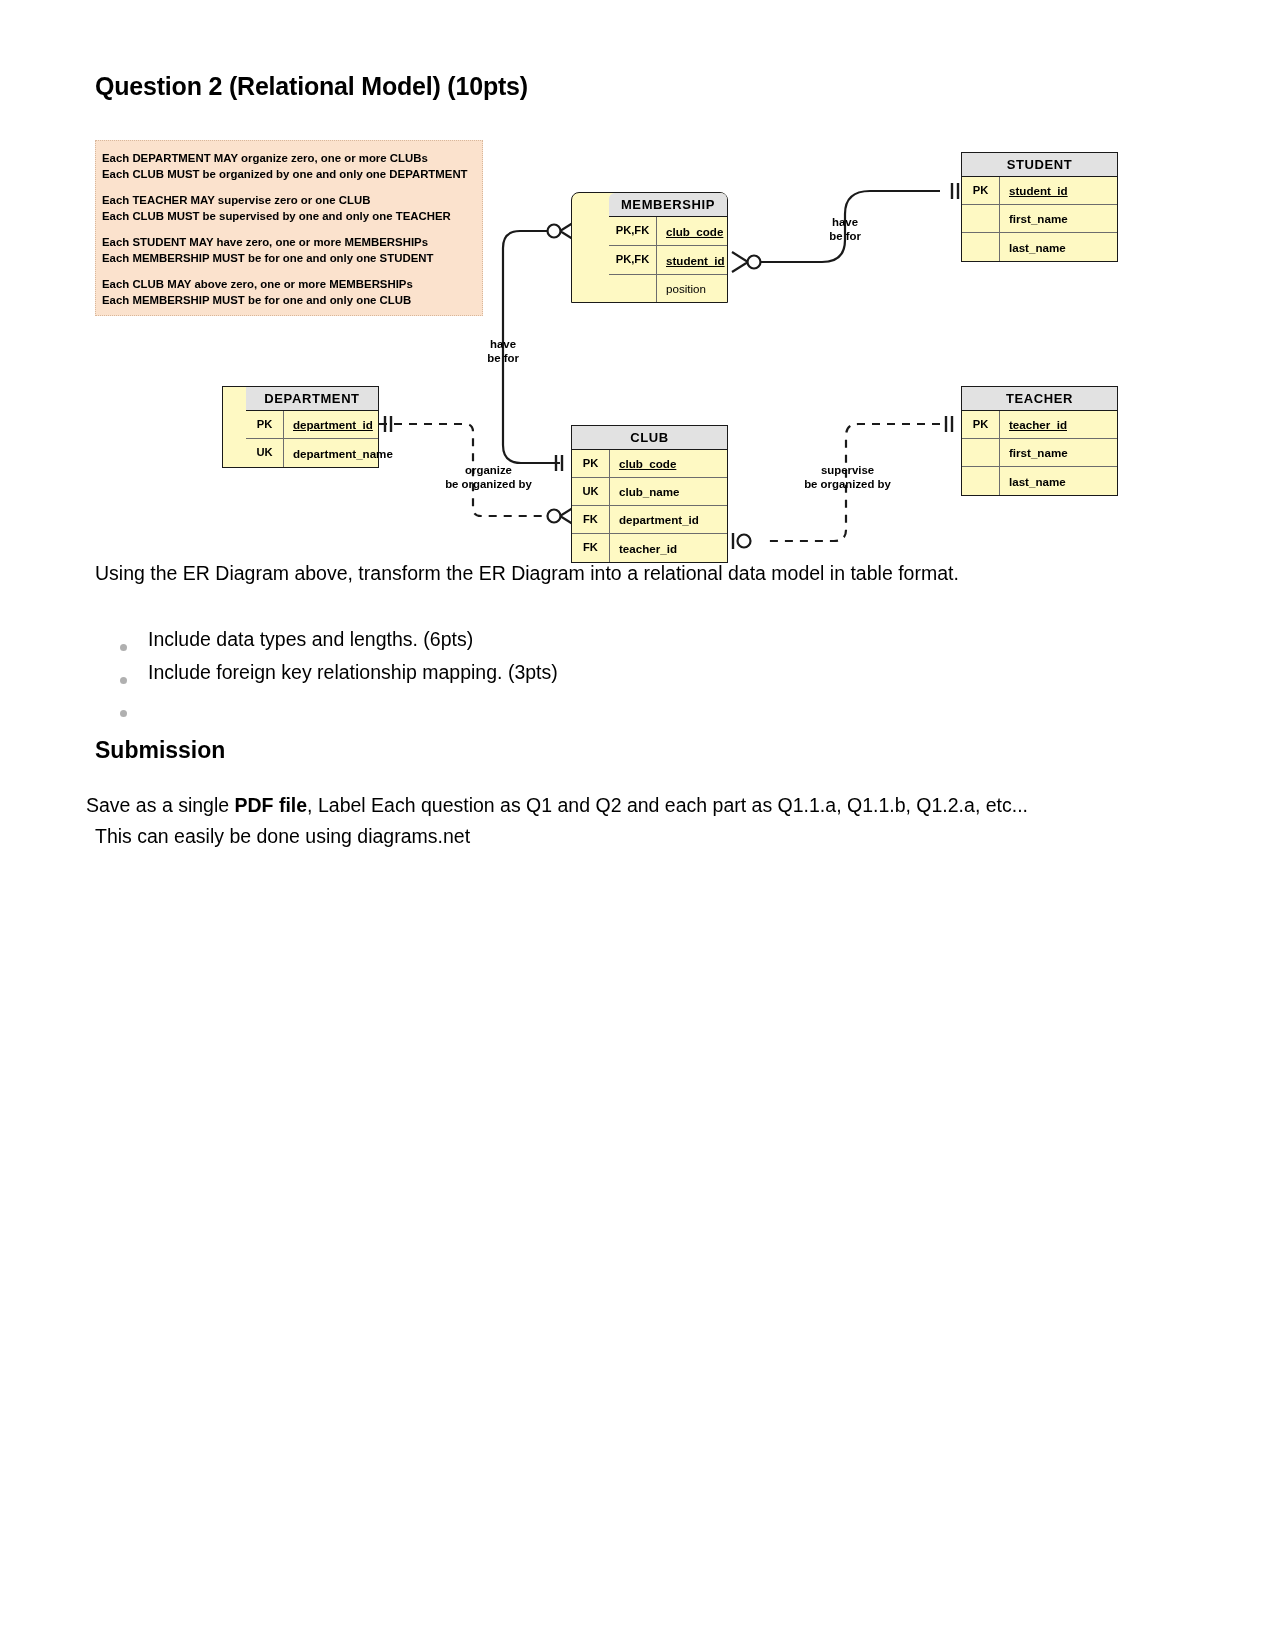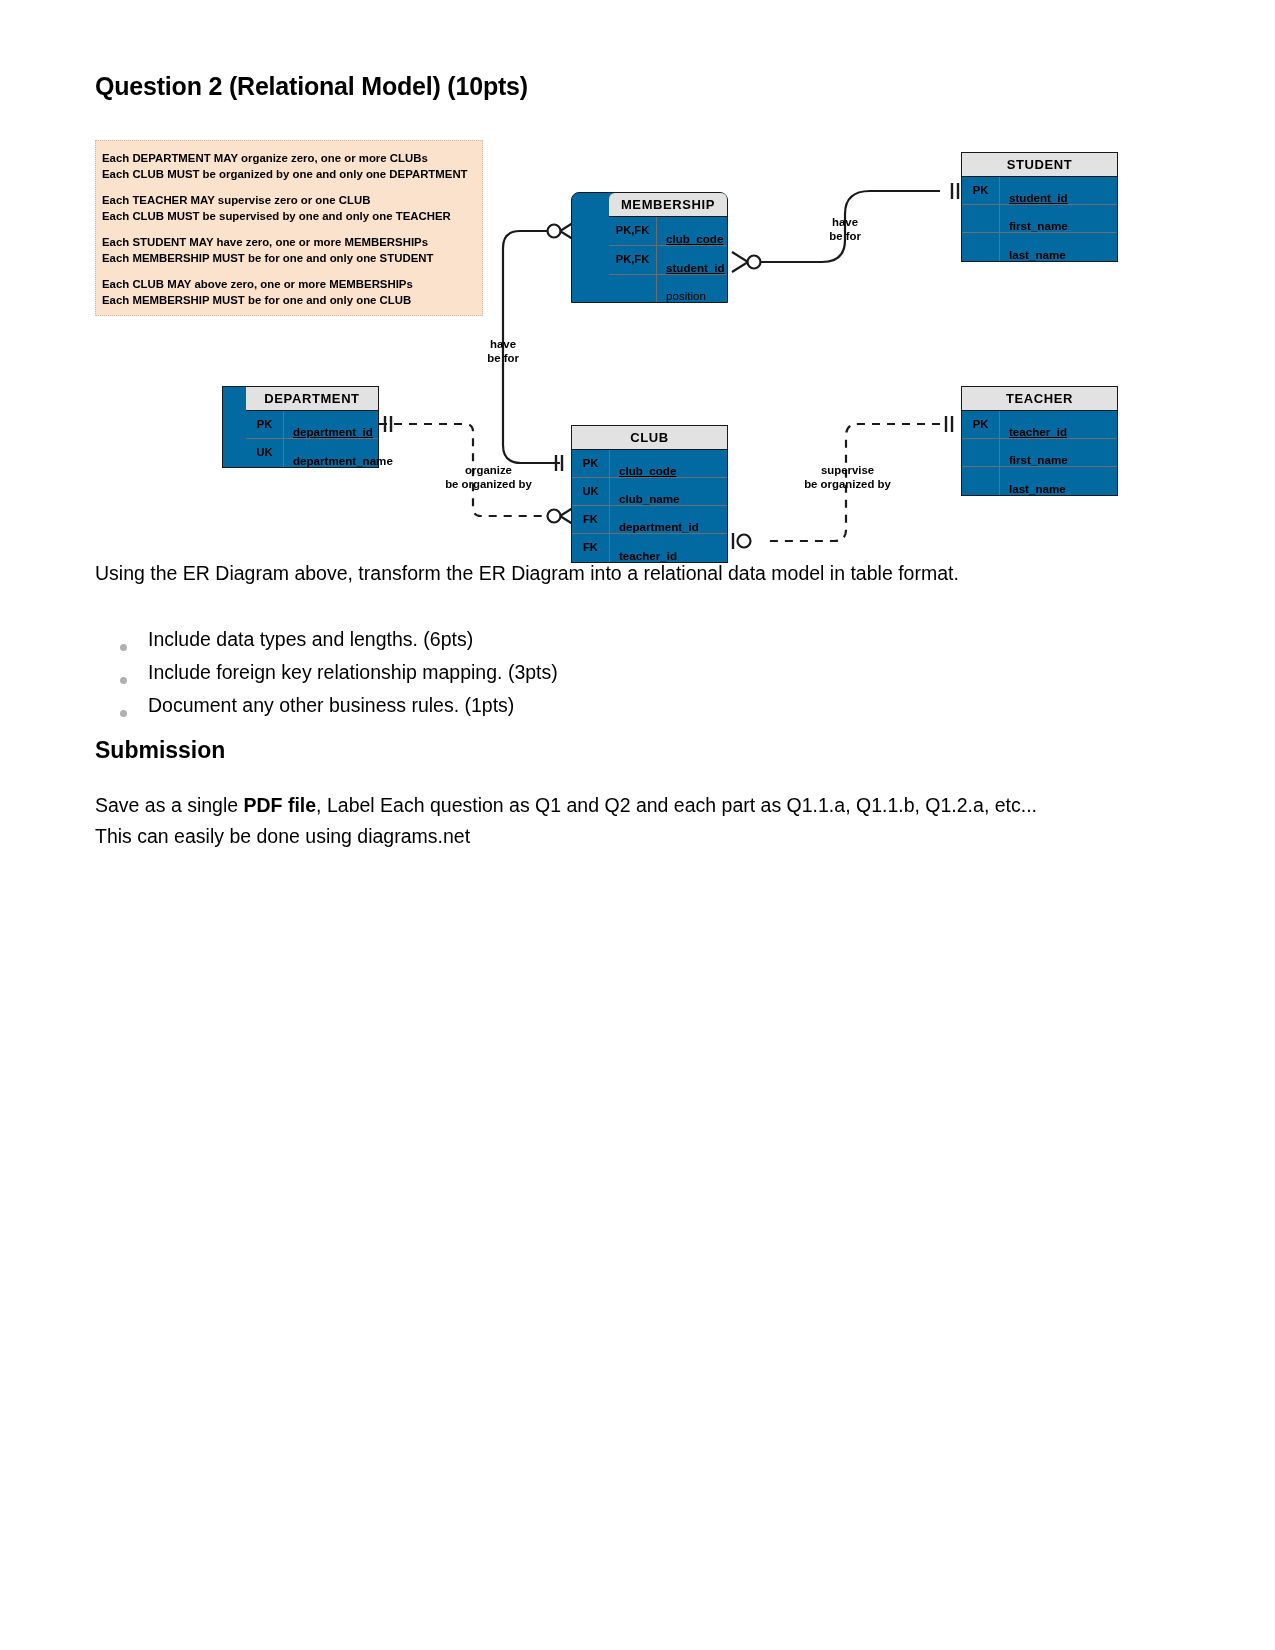--- a/index.html
+++ b/index.html
@@ -66,21 +66,21 @@
   }
   .sub-title {
     position: absolute;
     left: 95px;
     top: 737px;
     font-size: 23px;
     font-weight: bold;
   }
   .submit-line1 {
     position: absolute;
-    left: 95px;
+    left: 86px;
     top: 794px;
     font-size: 19.5px;
     white-space: nowrap;
   }
   .submit-line2 {
     position: absolute;
     left: 95px;
     top: 825px;
     font-size: 19.5px;
     white-space: nowrap;
@@ -109,39 +109,39 @@
 
   
   .er-layer {
     position: absolute;
     left: 0; top: 0;
     width: 1275px;
     height: 580px;
   }
   .entity {
     position: absolute;
-    background: #0369a1;
+    background: #fef9c3;
     border: 1.6px solid #1a1a1a;
     box-sizing: border-box;
     z-index: 3;
   }
   .entity-title {
     background: #e2e2e2;
     border-bottom: 1.6px solid #1a1a1a;
     text-align: center;
     font-size: 13px;
     font-weight: bold;
     letter-spacing: 0.6px;
     line-height: 24px;
     height: 24px;
     box-sizing: border-box;
   }
   .attr-row {
     display: flex;
-    align-items: flex-end;
+    align-items: center;
     height: 28px;
     border-bottom: 1px solid #6d6d6d;
     box-sizing: border-box;
   }
   .attr-row.last { border-bottom: none; }
   .key-cell {
     width: 38px;
     flex: 0 0 auto;
     font-size: 11.2px;
     font-weight: bold;
@@ -357,21 +357,20 @@
     <div class="bullet-row">
       <span class="bullet-dot"></span>
       <span class="bullet-text">Include data types and lengths. (6pts)</span>
     </div>
     <div class="bullet-row">
       <span class="bullet-dot"></span>
       <span class="bullet-text">Include foreign key relationship mapping. (3pts)</span>
     </div>
     <div class="bullet-row">
       <span class="bullet-dot"></span>
-      <span class="bullet-text">Document any other business rules. (1pts)</span>
     </div>
   </div>
 
   <div class="sub-title">Submission</div>
 
   <div class="submit-line1"><span>Save as a single </span><span class="b">PDF file</span><span>, Label Each question as Q1 and Q2 and each part as Q1.1.a, Q1.1.b, Q1.2.a, etc...</span></div>
 
   <div class="submit-line2">This can easily be done using diagrams.net</div>
 
 </div>

